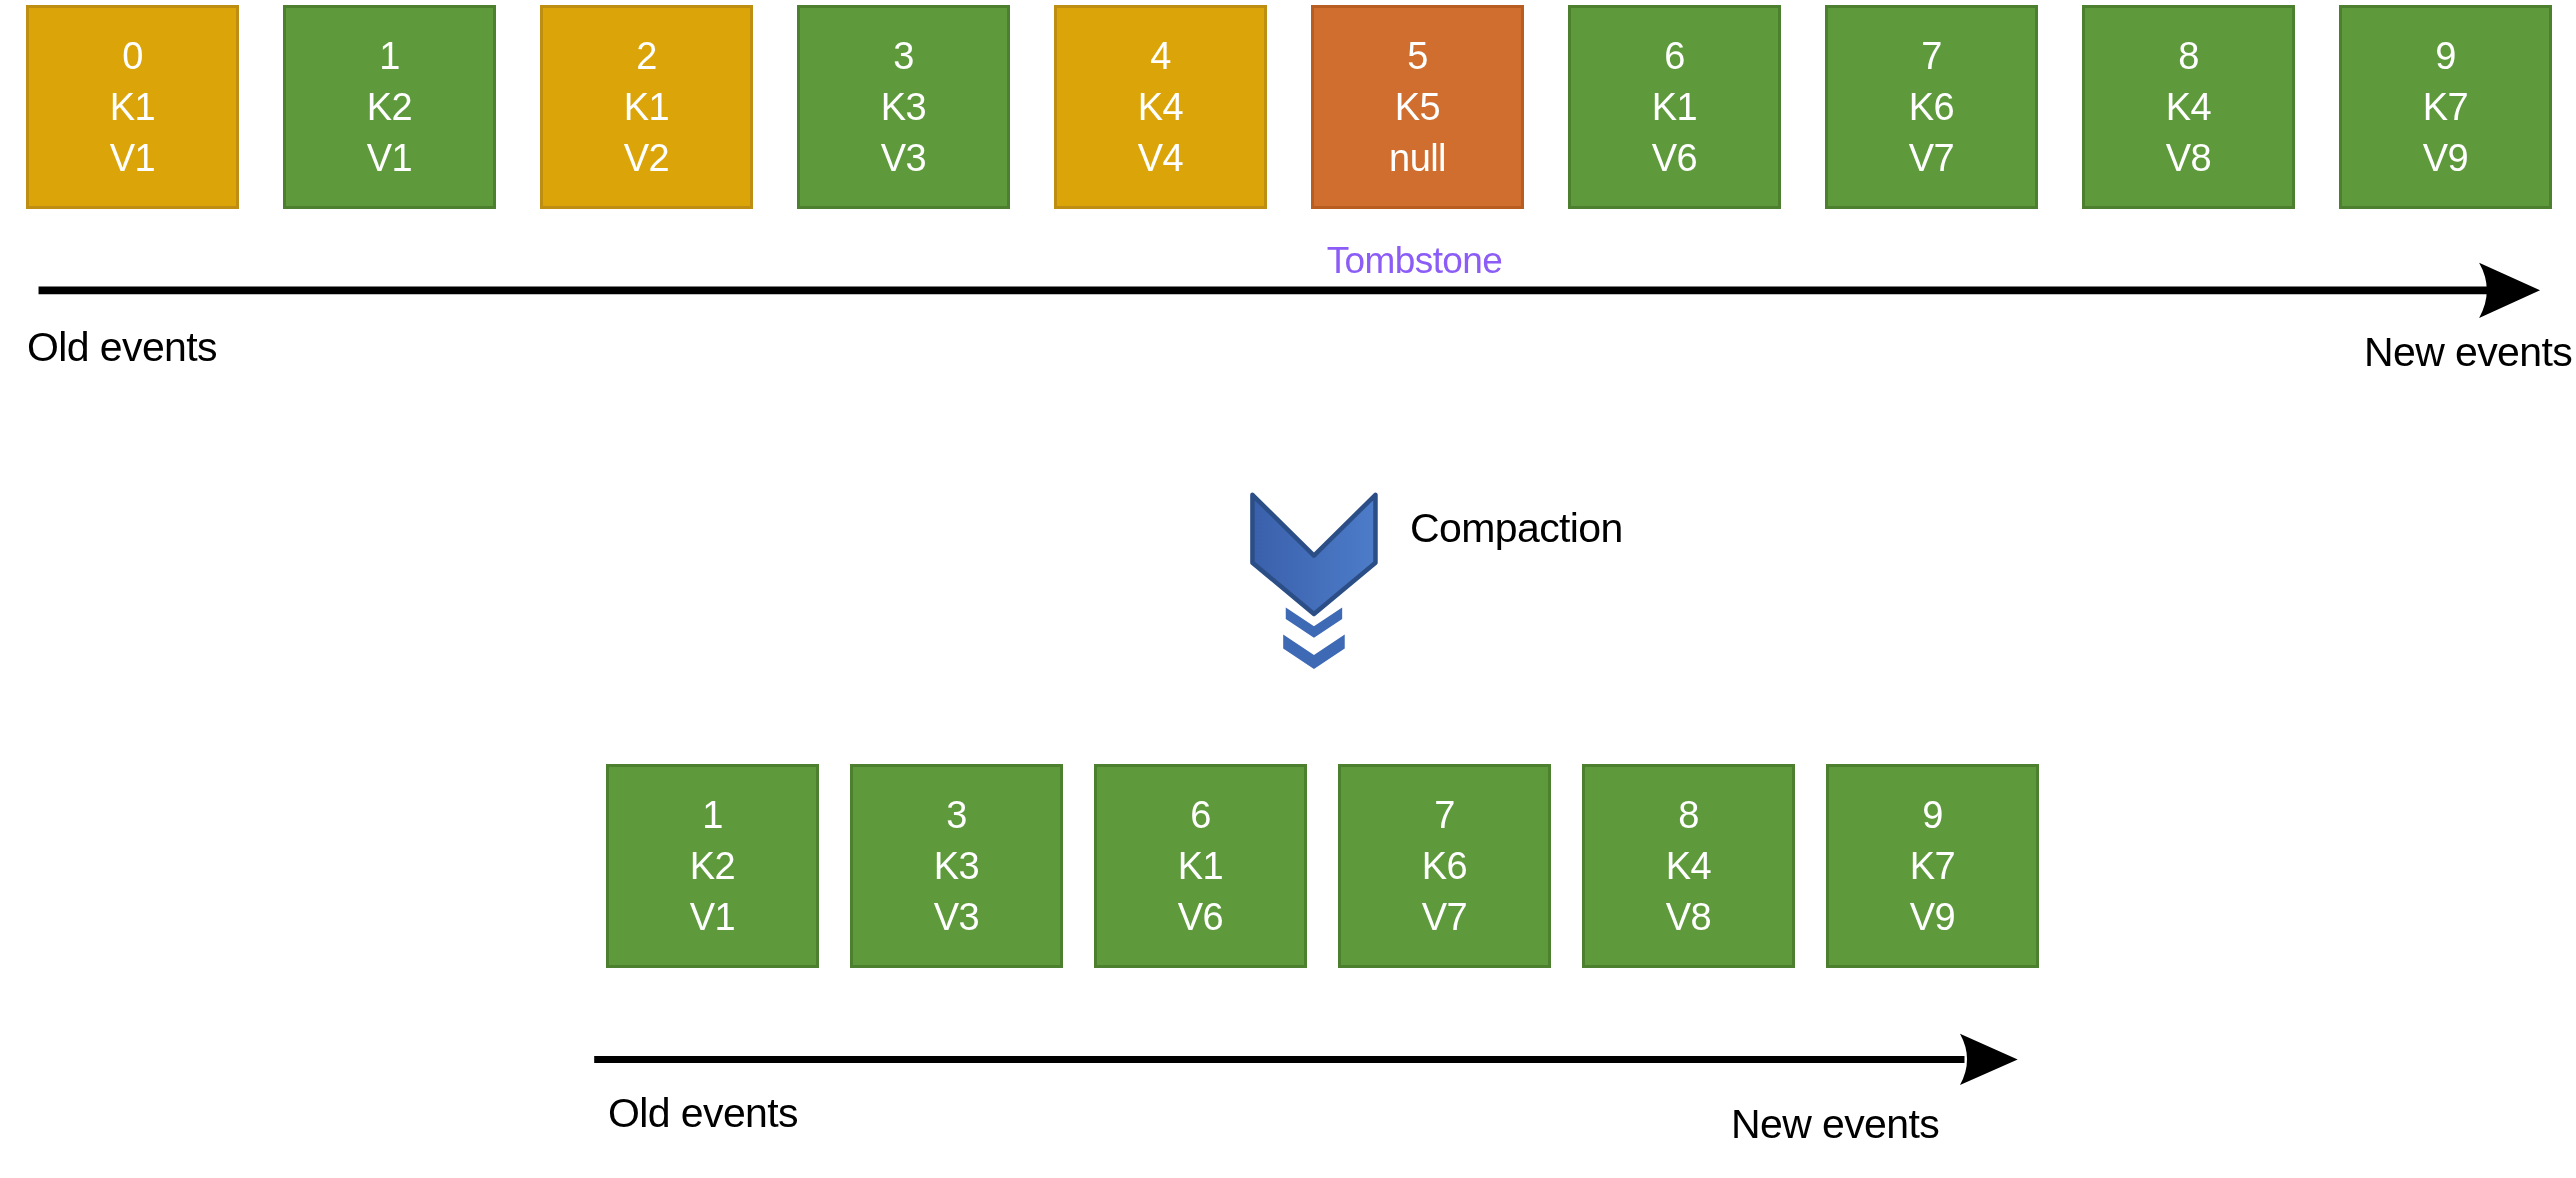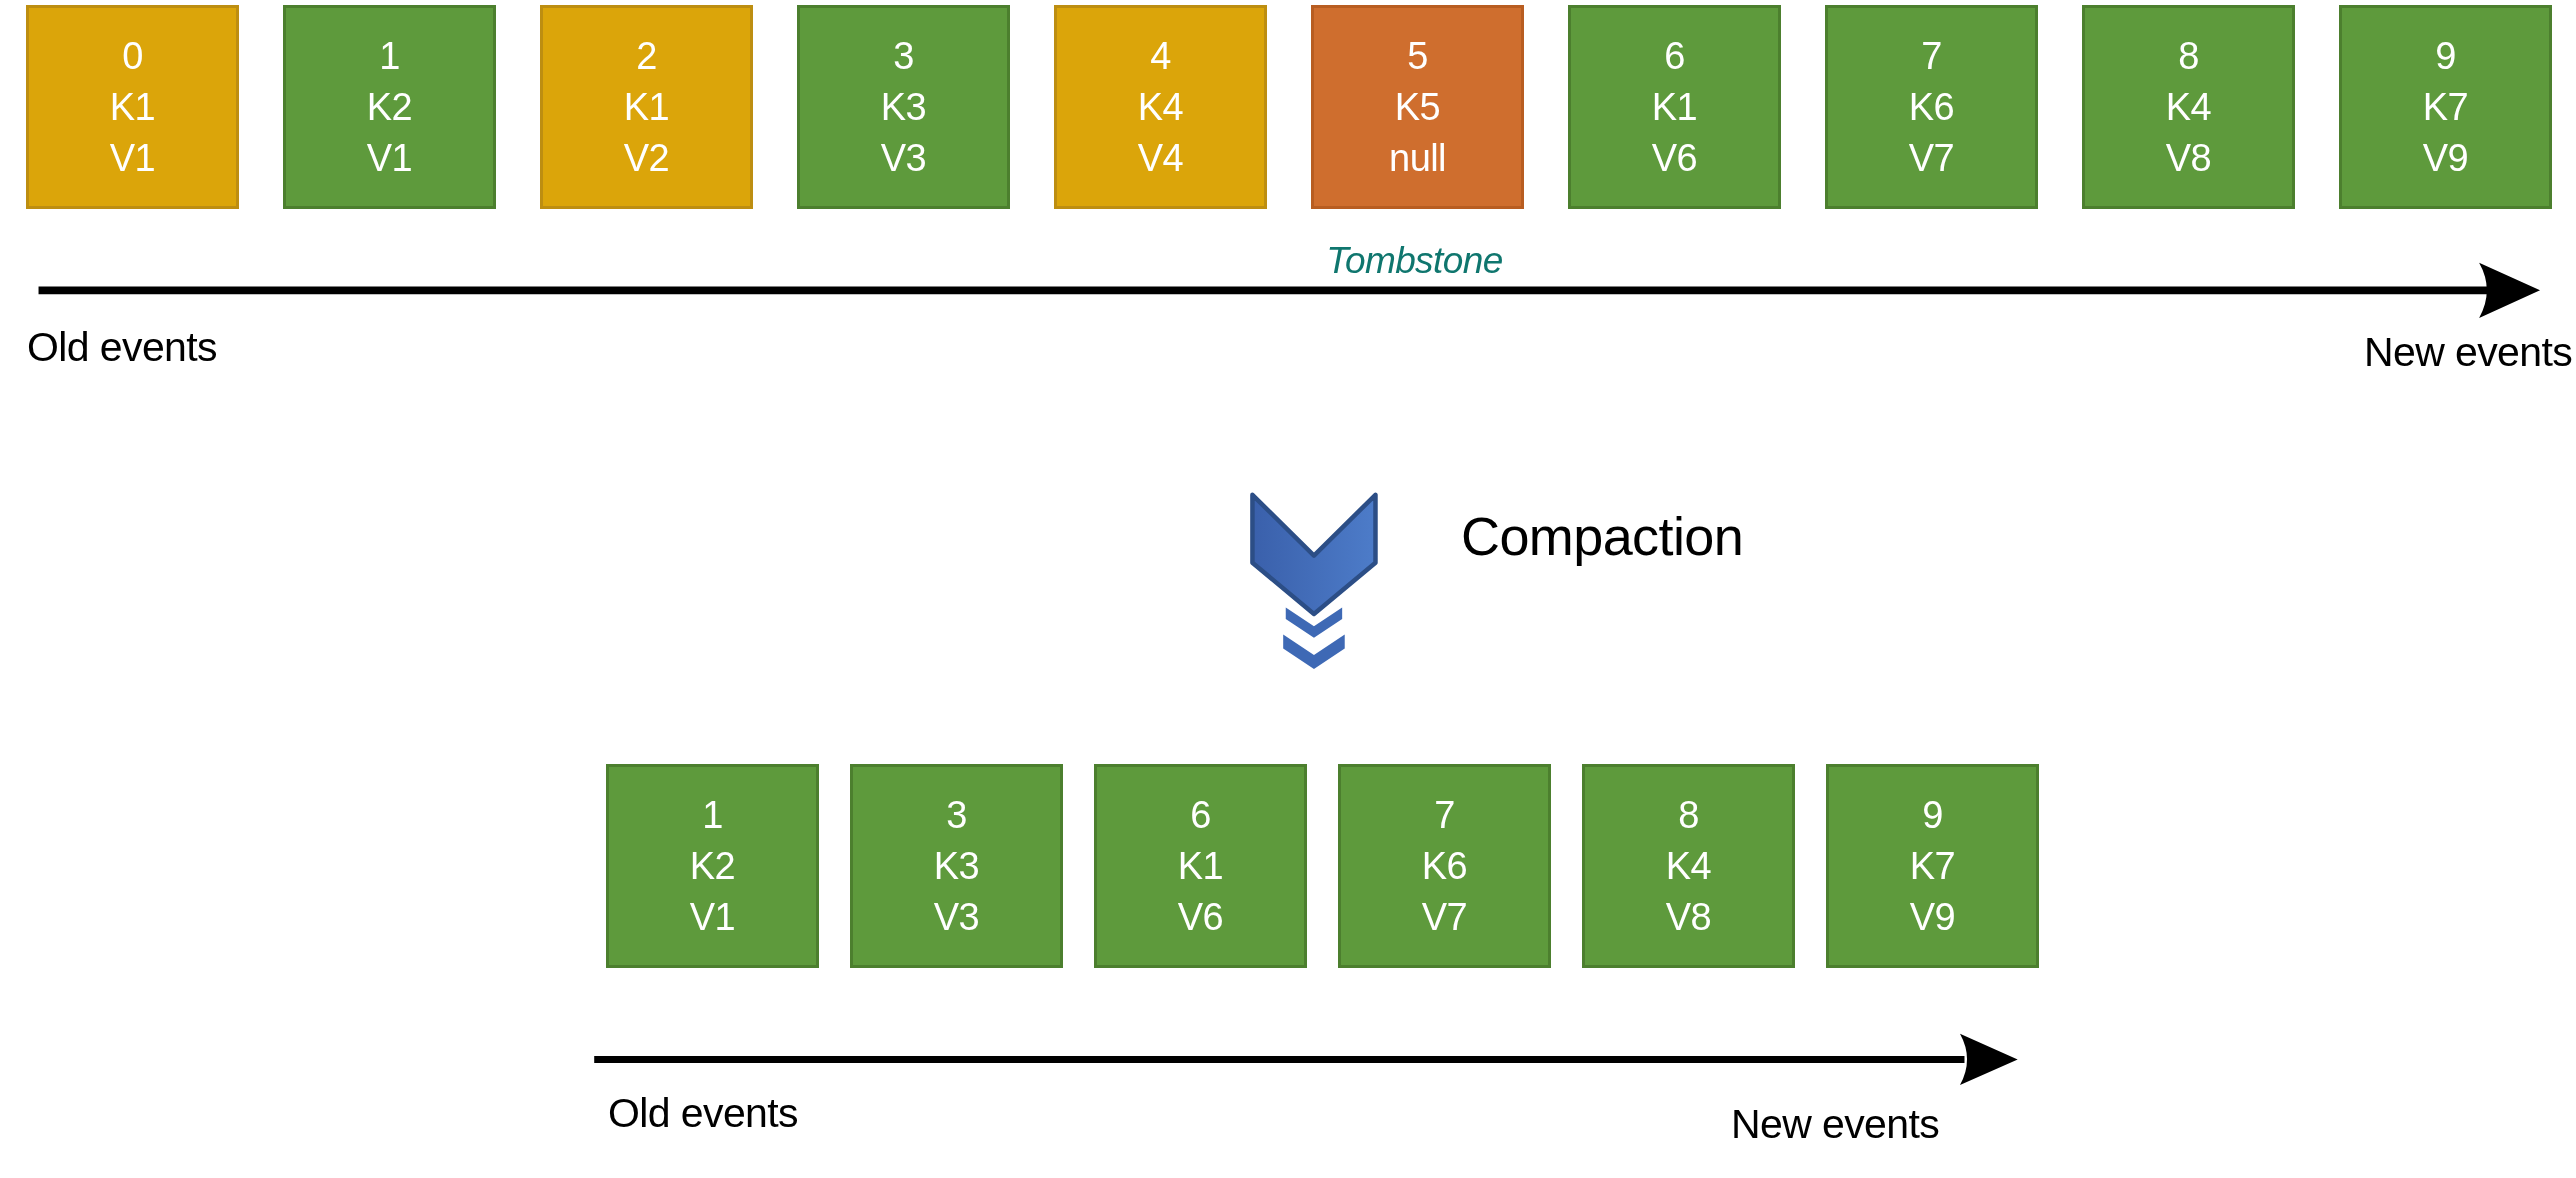--- a/index.html
+++ b/index.html
@@ -50,21 +50,21 @@
   }
   .tombstone-label {
     left: 1308px;
     top: 240px;
     width: 213px;
     text-align: center;
     font-size: 37px;
   }
   .old-top    { left: 27px;   top: 324px;  font-size: 41px; }
   .new-top    { left: 2364px; top: 329px;  font-size: 41px; }
-  .compaction-label { left: 1461px; top: 505px; font-size: 54px; }
+  .compaction-label { left: 1410px; top: 505px; font-size: 41px; }
   .old-bottom { left: 608px;  top: 1090px; font-size: 41px; }
   .new-bottom { left: 1731px; top: 1101px; font-size: 41px; }
   .overlay {
     position: absolute;
     left: 0; top: 0;
     width: 2576px;
     height: 1178px;
     pointer-events: none;
   }
 </style>
@@ -119,21 +119,21 @@
       <div class="line">K4</div>
       <div class="line">V8</div>
     </div>
     <div class="event-box" style="background: rgb(94, 154, 60); border-color: rgb(76, 127, 46);">
       <div class="line">9</div>
       <div class="line">K7</div>
       <div class="line">V9</div>
     </div>
   </div>
 
-  <div class="label tombstone-label" style="color: #0f766e; font-style: italic;">Tombstone</div>
+  <div class="label tombstone-label" style="color: #8b5cf6;">Tombstone</div>
   <div class="label old-top" style="color: rgb(0, 0, 0);">Old events</div>
   <div class="label new-top" style="color: rgb(0, 0, 0);">New events</div>
 
   <div class="label compaction-label" style="color: rgb(0, 0, 0);">Compaction</div>
 
   <div class="label old-bottom" style="color: rgb(0, 0, 0);">Old events</div>
   <div class="label new-bottom" style="color: rgb(0, 0, 0);">New events</div>
 
   <div class="event-row bottom-row">
     <div class="event-box" style="background: rgb(94, 154, 60); border-color: rgb(76, 127, 46);">

